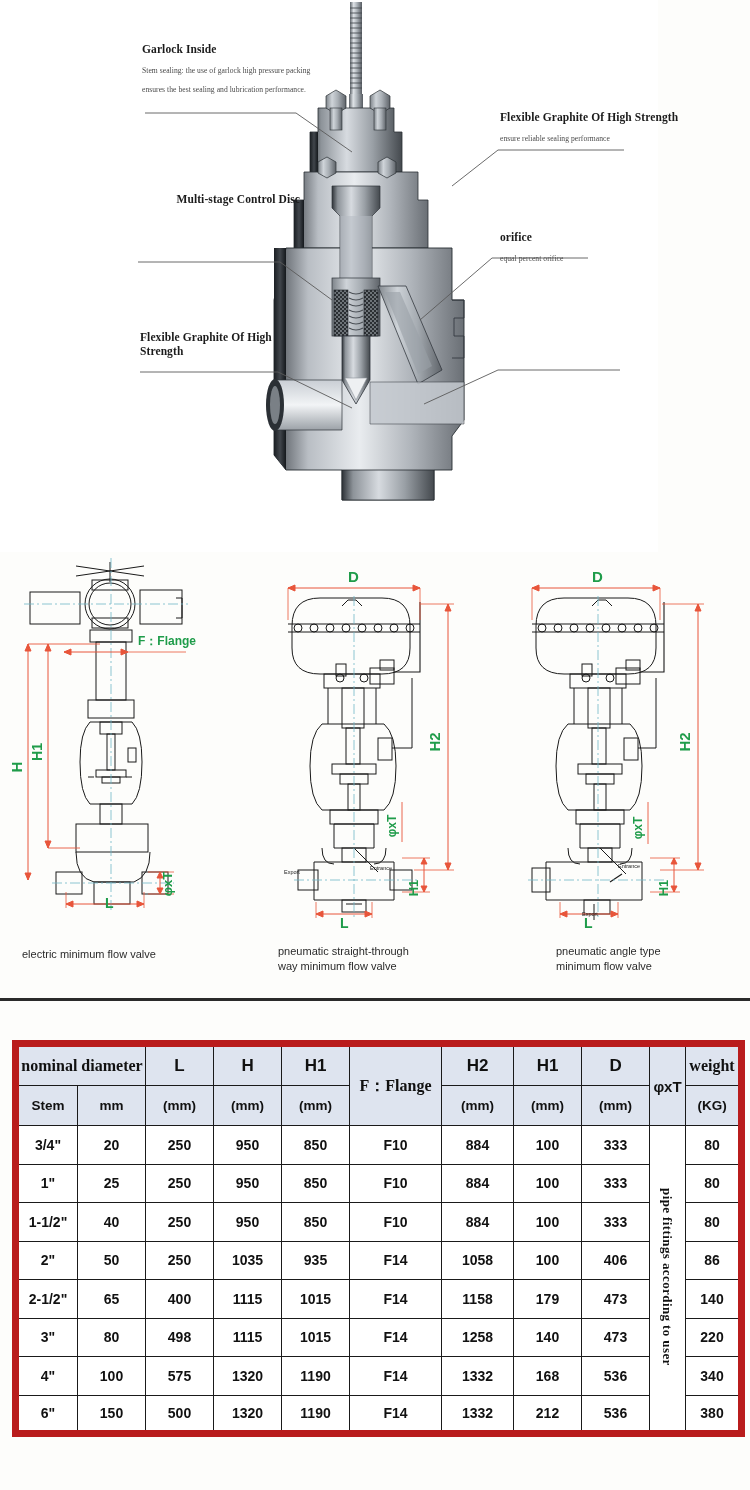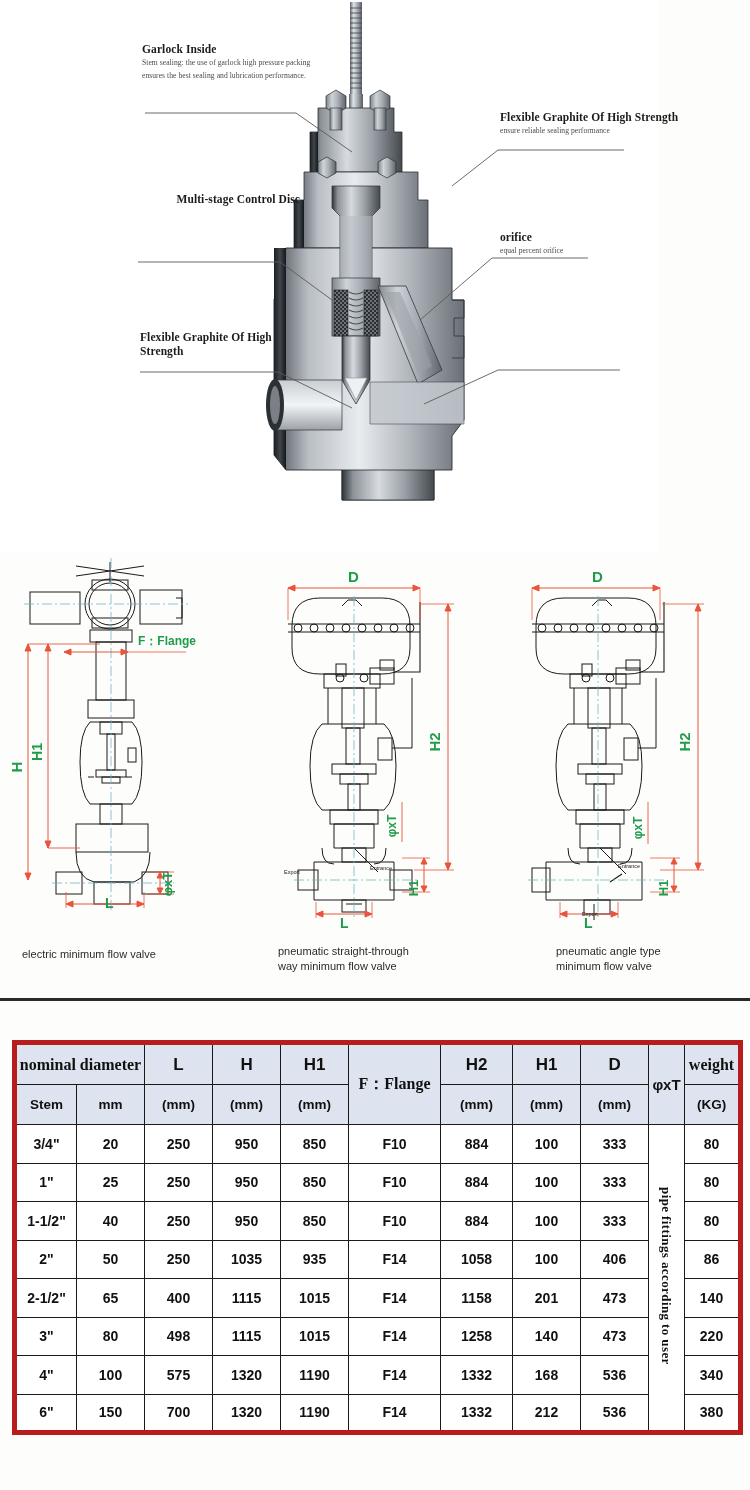--- a/index.html
+++ b/index.html
@@ -17,21 +17,21 @@
     position:absolute; left:0; top:0; width:658px; height:552px;
     background:#ffffff;
     font-family:Liberation Serif, serif;
   }
   .callout { position:absolute; }
   .callout .c-title {
     font-size:11.5px; color:#1b1b1b; font-weight:600; line-height:14px;
     letter-spacing:.1px;
   }
   .callout .c-body {
-    font-size:7.6px; color:#4a4a4a; line-height:13px; 
+    font-size:7.6px; color:#4a4a4a; line-height:19px; margin-top:5px;
     letter-spacing:.05px;
   }
   #leaders { position:absolute; left:0; top:0; width:750px; height:552px; }
 
   
   #valve-art { position:absolute; left:246px; top:0; width:270px; height:552px; }
 
   
   #drawings-section {
     position:absolute; left:0; top:552px; width:750px; height:448px;
@@ -47,21 +47,21 @@
   }
 
   
   #table-section {
     position:absolute; left:0; top:1010px; width:750px; height:480px;
     background:#fdfdfb; padding:30px 12px 0 12px;
   }
   table.spec {
     width:726px; border-collapse:collapse;
     table-layout:fixed;
-    border:5px solid #b91c1c;
+    border:7px solid #b91c1c;
   }
   table.spec th, table.spec td {
     border:1.5px solid #1a1a1a;
     text-align:center; vertical-align:middle;
     color:#111;
   }
   table.spec thead th { background:#dee4ef; }
   .h-main { font-size:17px; font-weight:700; height:42px; }
   .h-serif { font-family:"Liberation Serif", serif; font-weight:700; font-size:16px; }
   .h-unit { font-size:13.5px; font-weight:700; height:40px; }
@@ -581,21 +581,21 @@
           <td>86</td>
         </tr>
         <tr>
           <td>2-1/2"</td>
           <td>65</td>
           <td>400</td>
           <td>1115</td>
           <td>1015</td>
           <td>F14</td>
           <td>1158</td>
-          <td>201</td>
+          <td>179</td>
           <td>473</td>
           <td>140</td>
         </tr>
         <tr>
           <td>3"</td>
           <td>80</td>
           <td>498</td>
           <td>1115</td>
           <td>1015</td>
           <td>F14</td>
@@ -612,21 +612,21 @@
           <td>1190</td>
           <td>F14</td>
           <td>1332</td>
           <td>168</td>
           <td>536</td>
           <td>340</td>
         </tr>
         <tr>
           <td>6"</td>
           <td>150</td>
-          <td>700</td>
+          <td>500</td>
           <td>1320</td>
           <td>1190</td>
           <td>F14</td>
           <td>1332</td>
           <td>212</td>
           <td>536</td>
           <td>380</td>
         </tr>
       </tbody>
   </table>

